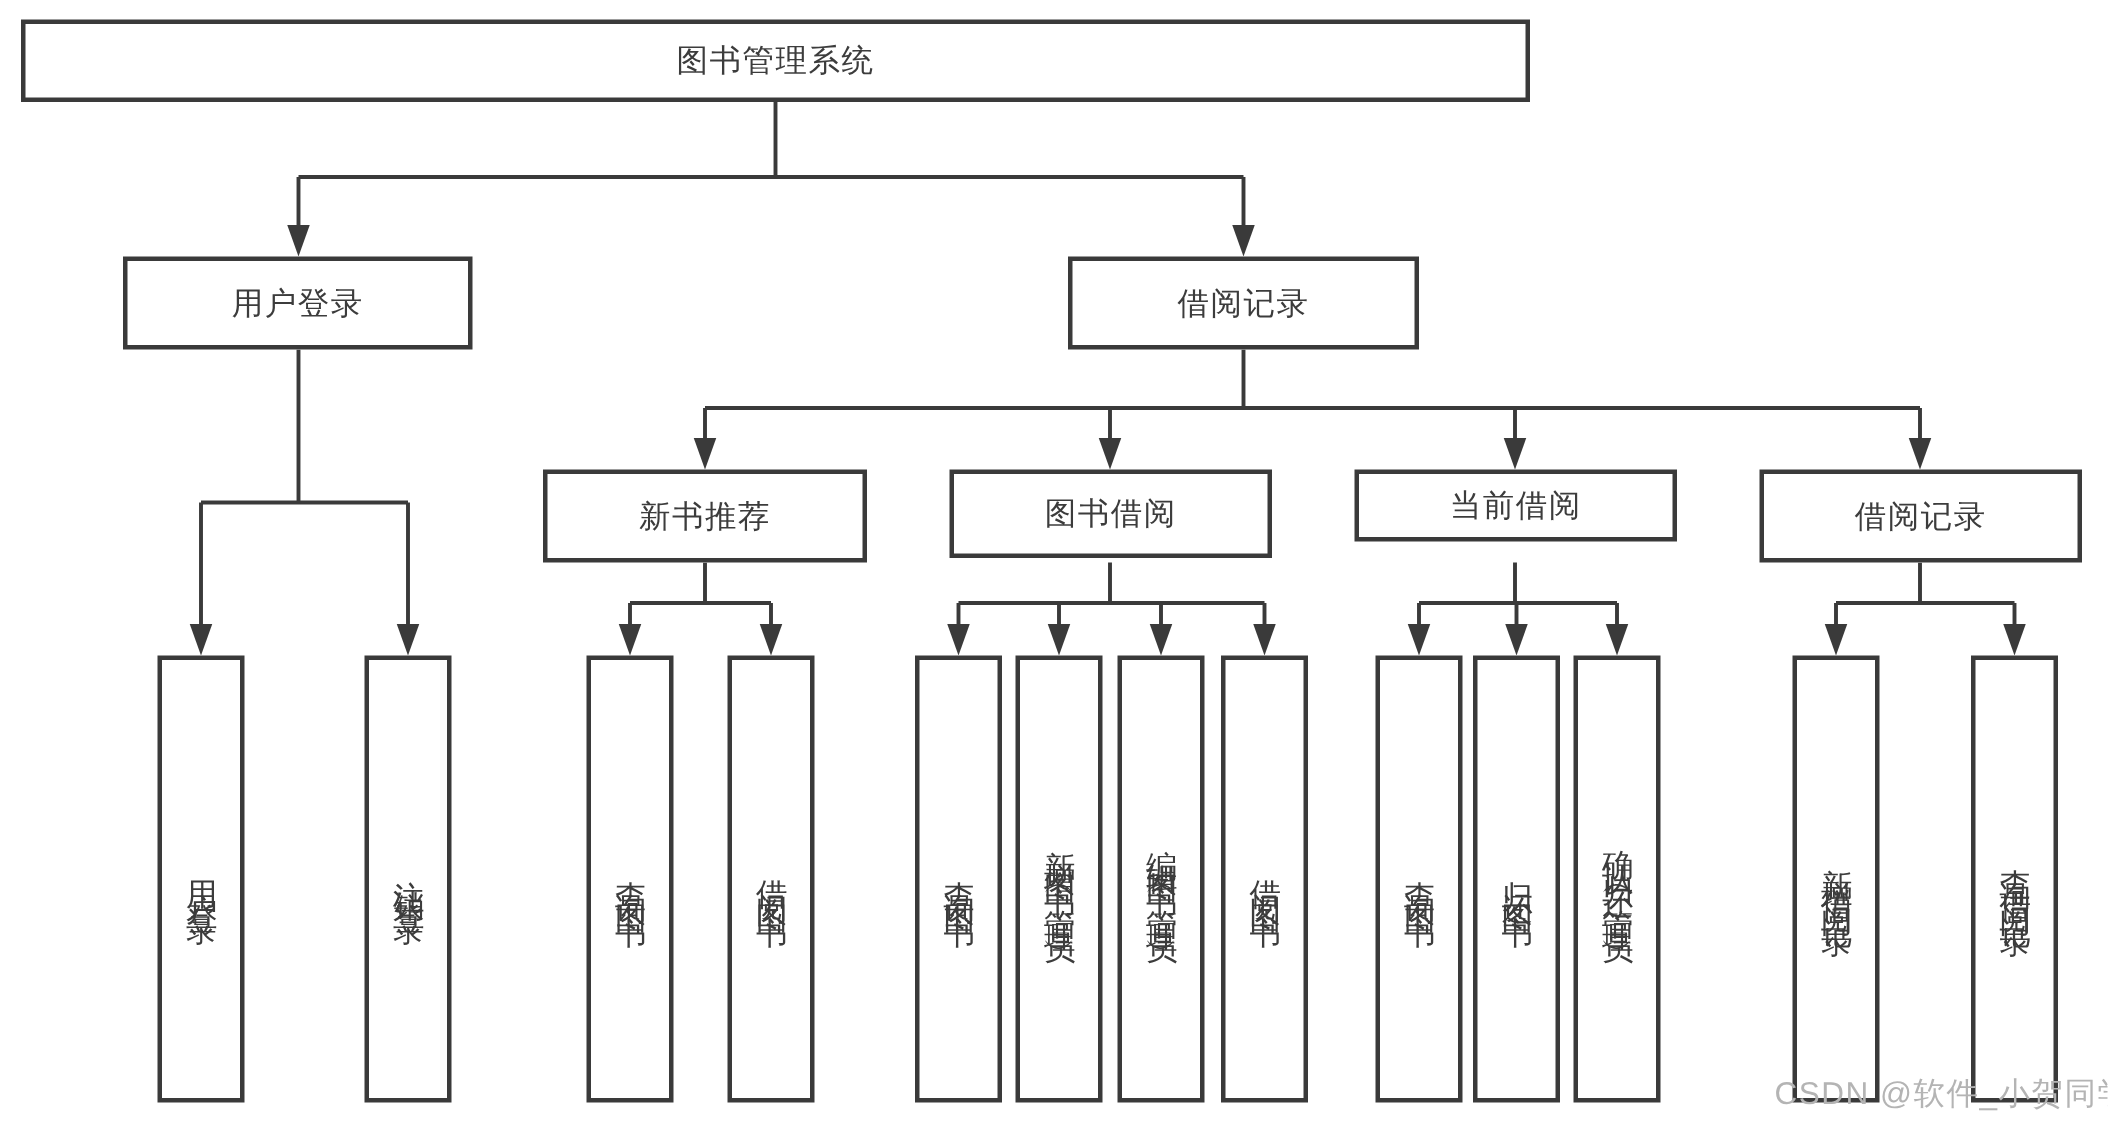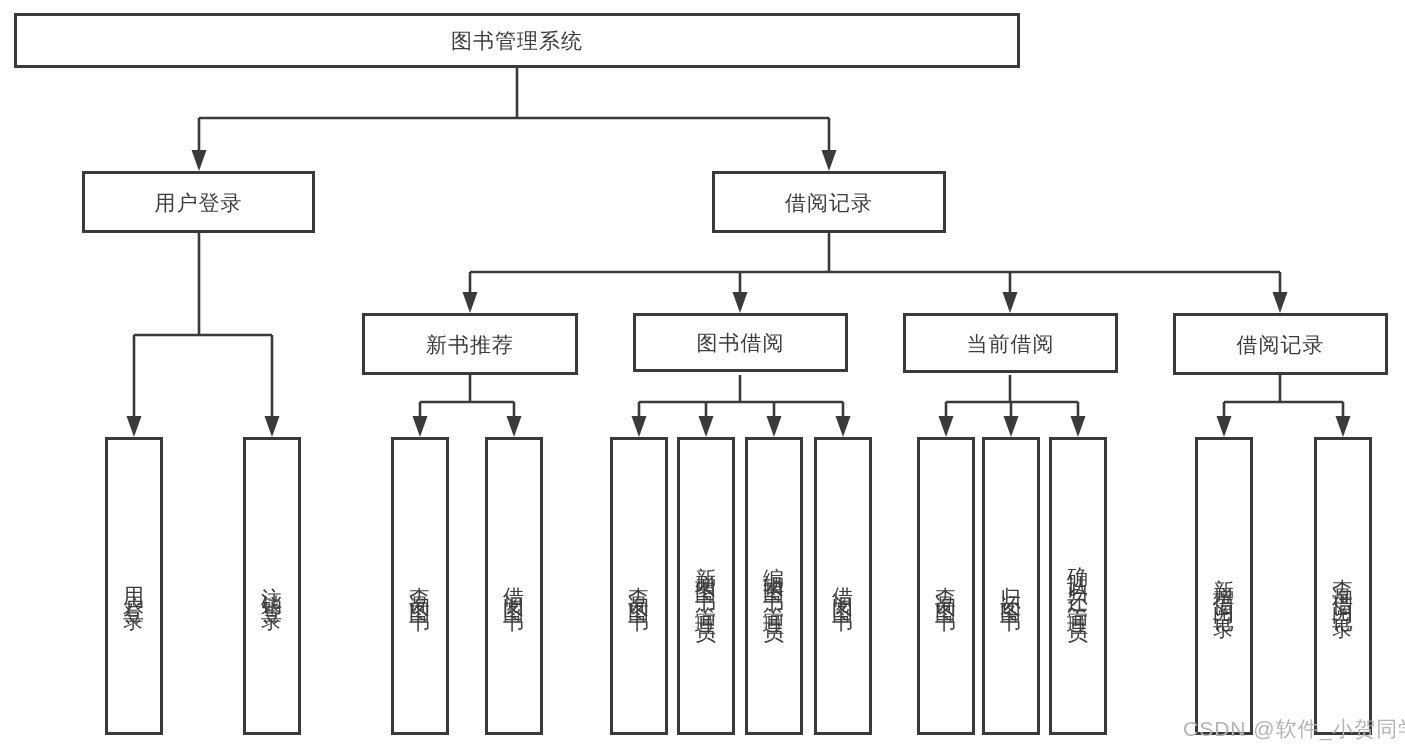--- a/index.html
+++ b/index.html
@@ -117,21 +117,21 @@
   <div class="box h-box" style="left:712px; top:171px; width:234px; height:62px;">
     <span>借阅记录</span>
   </div>
 
   <div class="box h-box" style="left:362px; top:313px; width:216px; height:62px;text-align:center;">
     <span>新书推荐</span>
   </div>
   <div class="box h-box" style="left:633px; top:313px; width:215px; height:59px;">
     <span>图书借阅</span>
   </div>
-  <div class="box h-box" style="left:903px; top:313px; width:215px; height:60px;">
+  <div class="box h-box" style="left:903px; top:313px; width:215px; height:48px;">
     <span>当前借阅</span>
   </div>
   <div class="box h-box" style="left:1173px; top:313px; width:215px; height:62px;">
     <span>借阅记录</span>
   </div>
 
   <div class="box v-box" style="left:105px; top:437px; width:58px; height:298px;">
     <span class="v-text">用户登录</span>
   </div>
   <div class="box v-box" style="left:243px; top:437px; width:58px; height:298px;">

